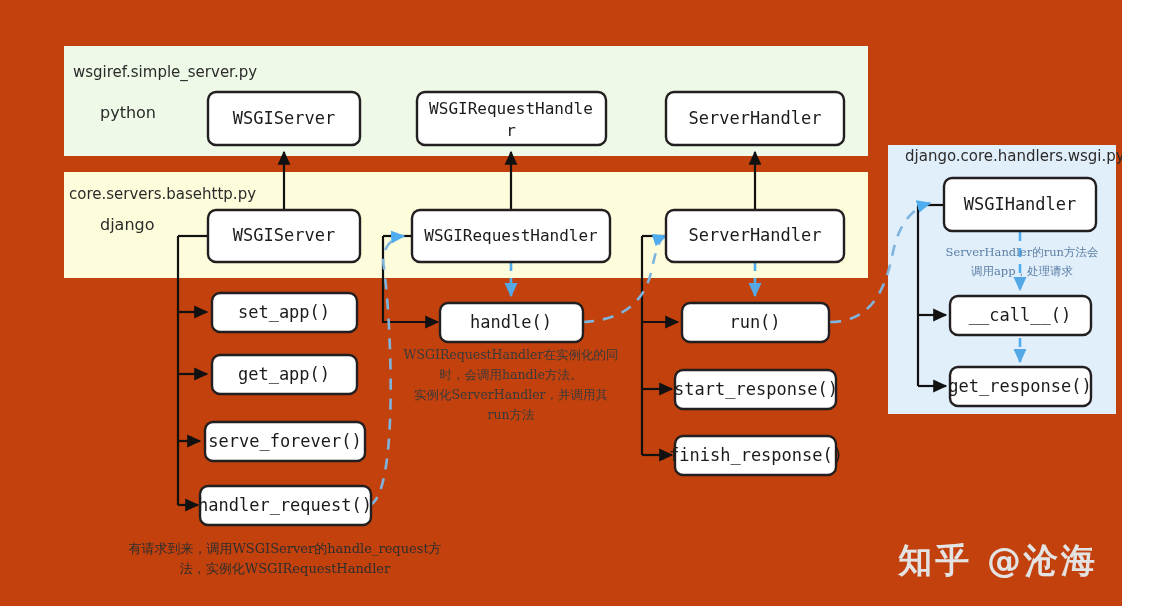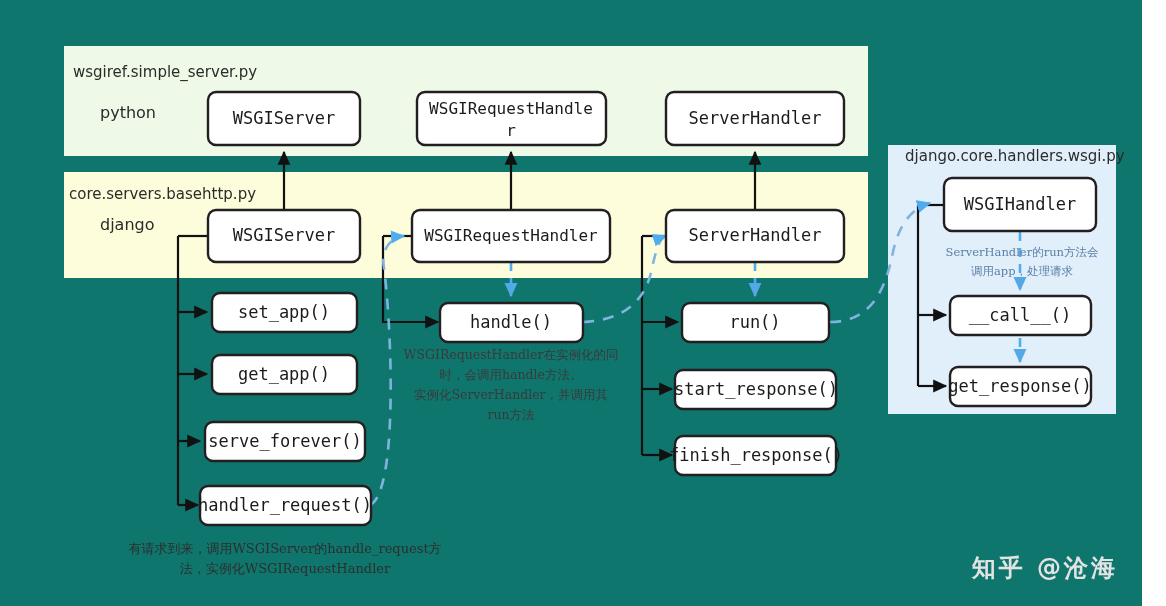--- a/index.html
+++ b/index.html
@@ -4,24 +4,23 @@
 <style>
   html, body {
     margin: 0;
     padding: 0;
     background: #ffffff;
   }
   #canvas {
     position: relative;
     width: 1122px;
     height: 606px;
-    background: #0f766e;
+    background: #c2410c;
     font-family: "DejaVu Sans", sans-serif;
     overflow: hidden;
-    padding-left: 20px;
   }
   svg.layer {
     position: absolute;
     left: 0;
     top: 0;
     width: 1166px;
     height: 606px;
   }
   .band-green { fill: #eef9e8; }
   .band-yellow { fill: #fdfcdb; }
@@ -84,21 +83,21 @@
     font-family: "DejaVu Serif", serif;
     font-size: 13px;
     fill: #2e2e2e;
     text-anchor: middle;
   }
   .watermark {
     position: absolute;
     right: 24px;
     bottom: 22px;
     font-family: "DejaVu Sans", sans-serif;
-    font-size: 24px;
+    font-size: 34px;
     font-weight: bold;
     color: #e3e3e3;
     letter-spacing: 3px;
     user-select: none;
   }
 </style>
 </head>
 <body>
 
 <div id="canvas">

